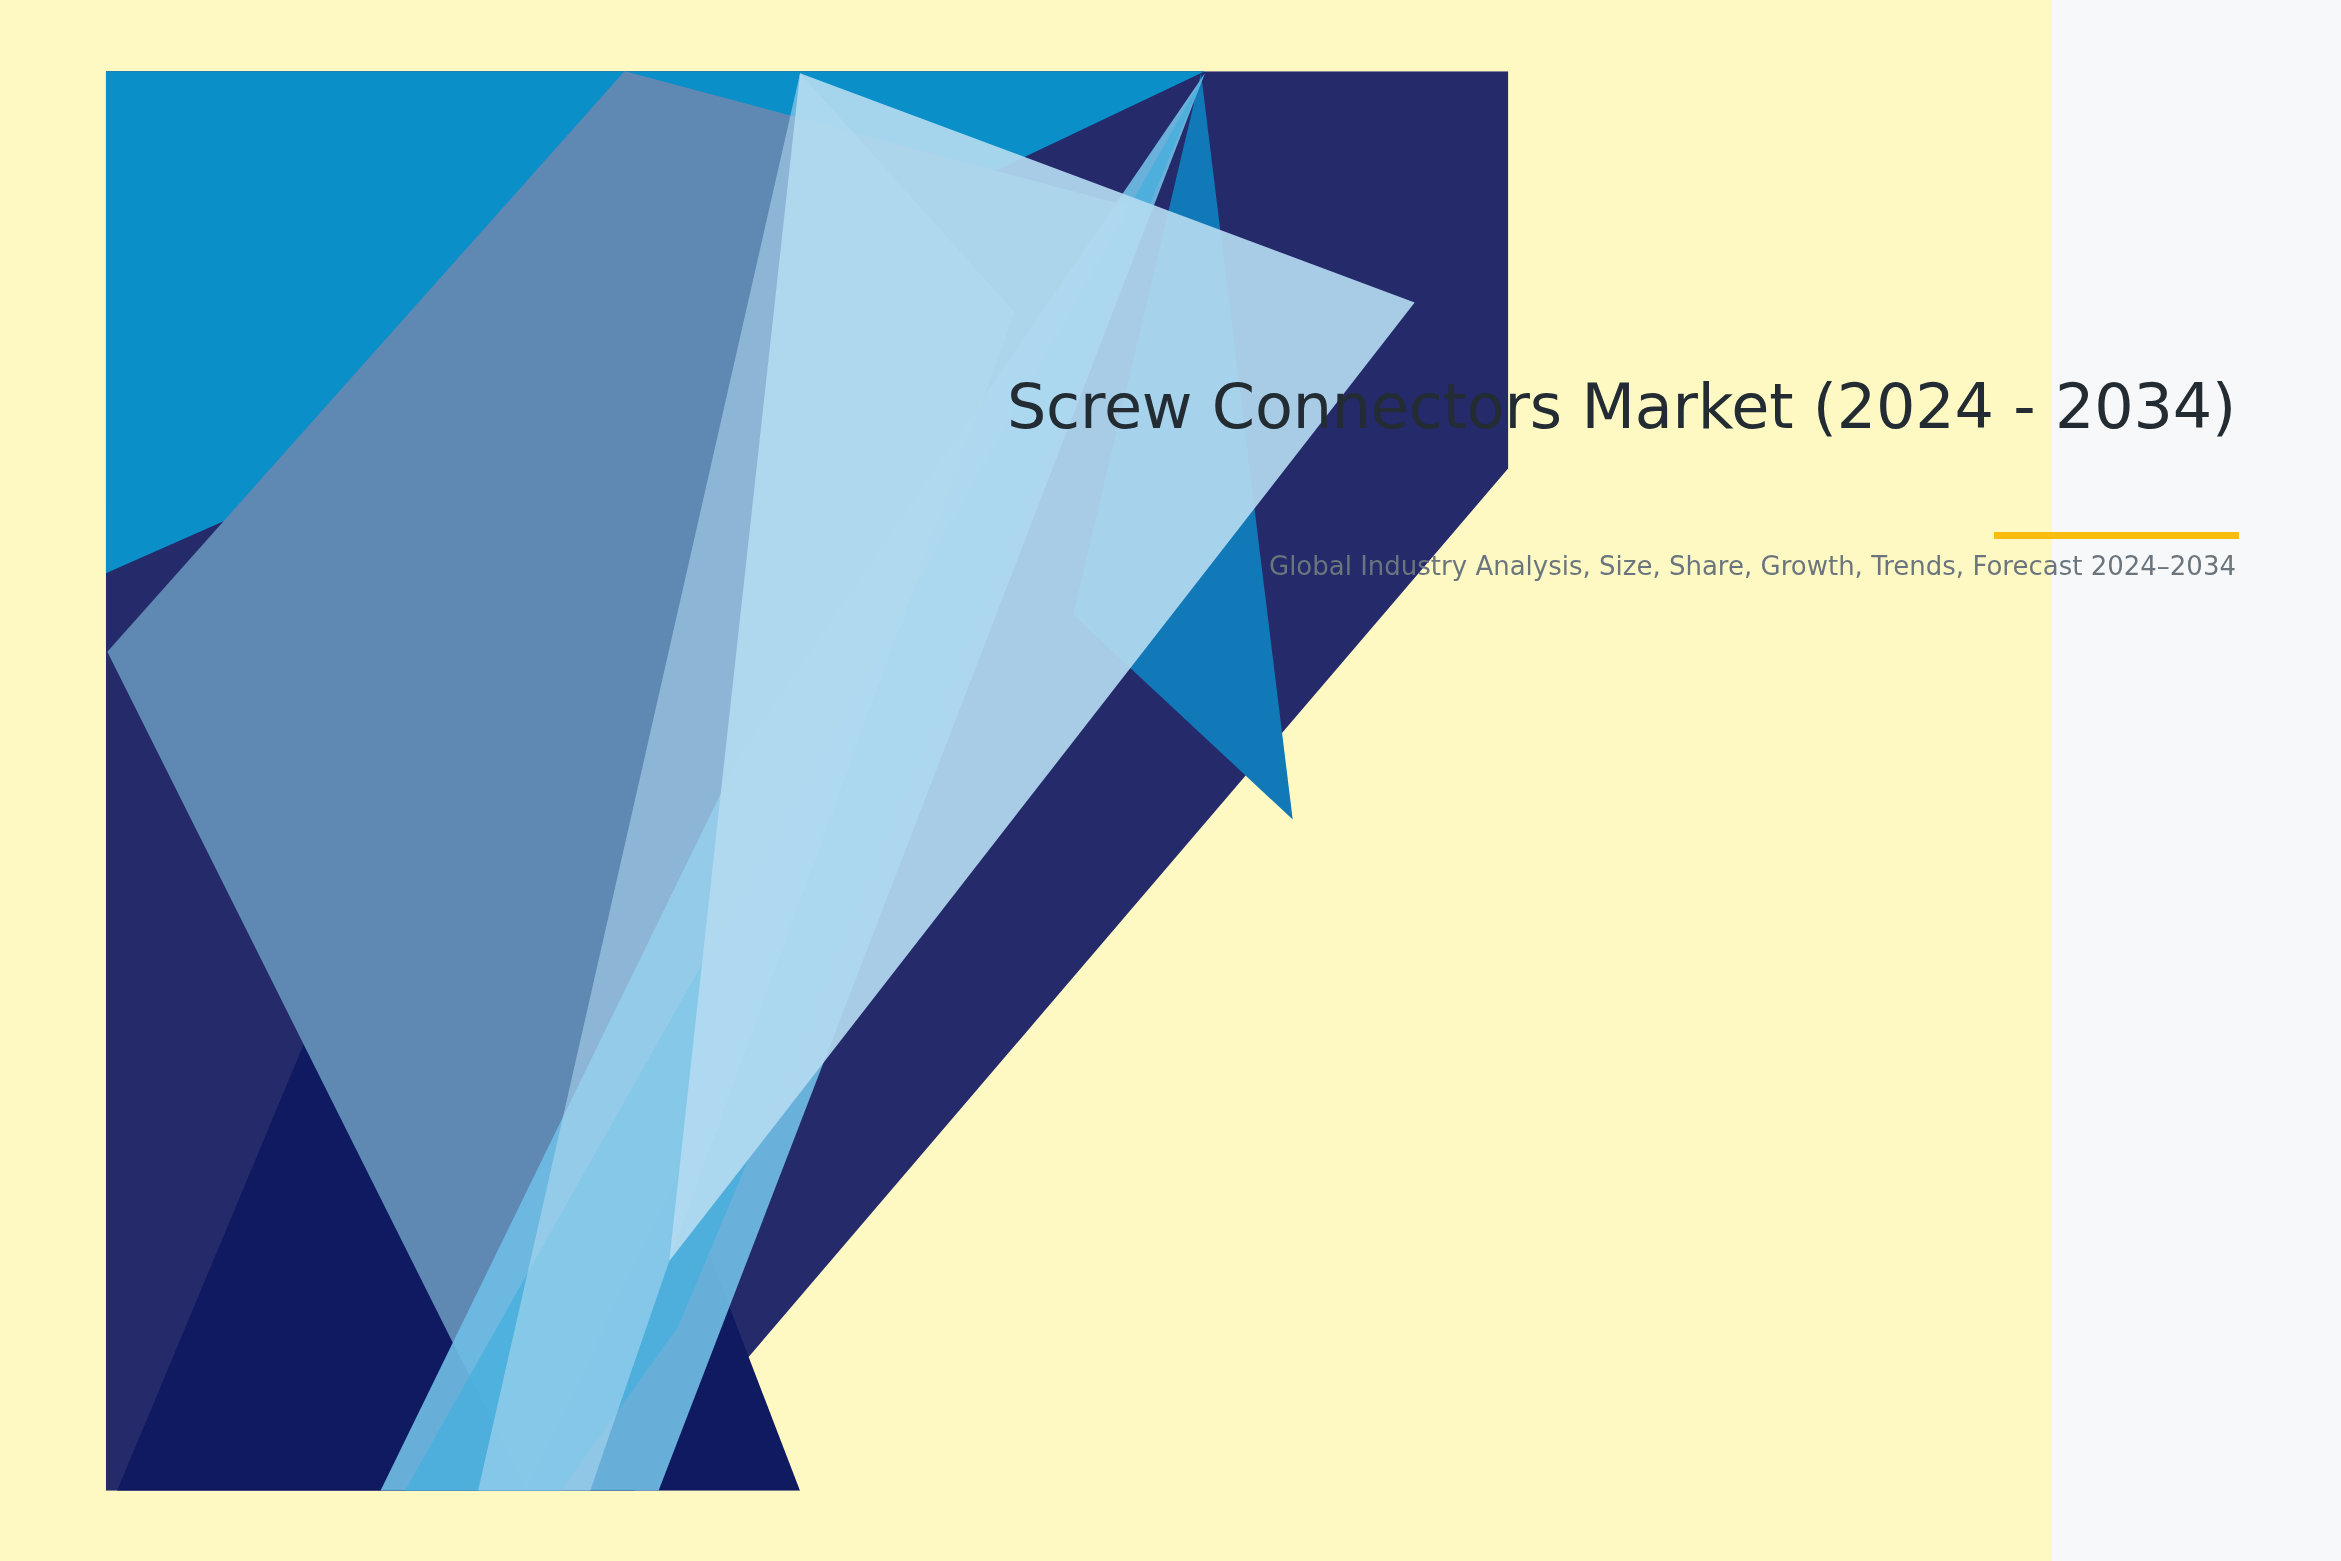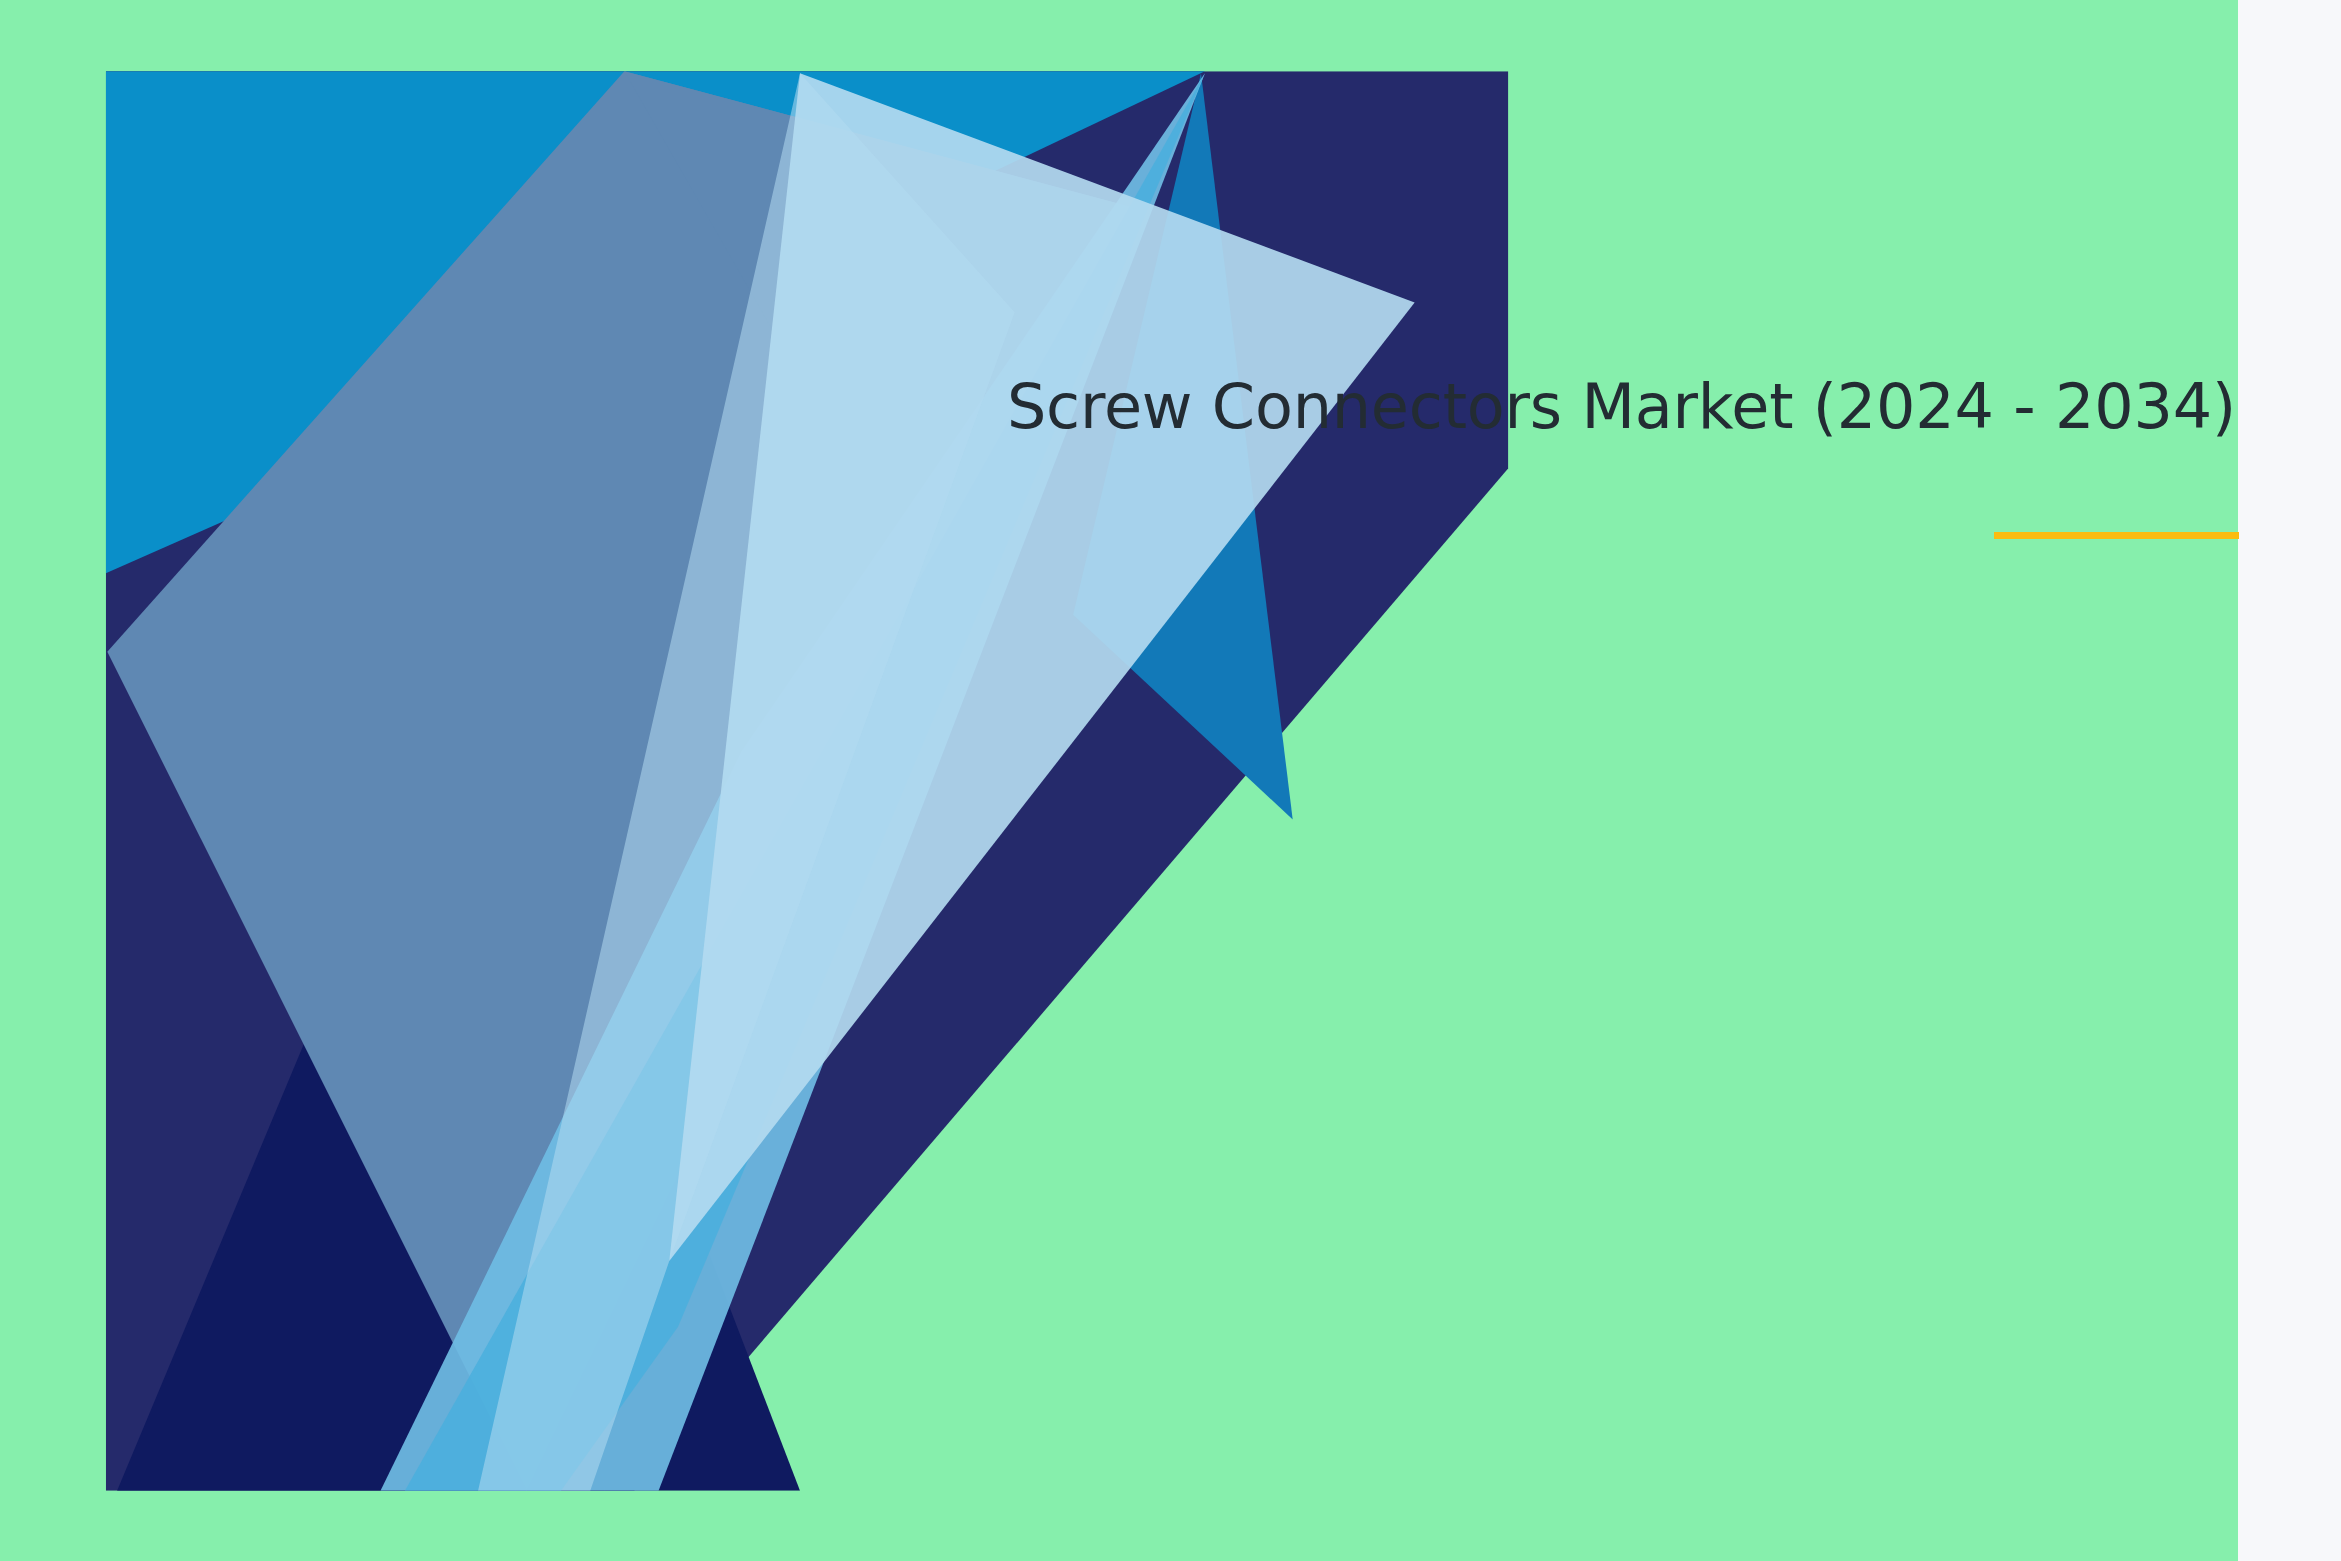--- a/index.html
+++ b/index.html
@@ -12,23 +12,23 @@
     background: #f7f8fa;
     font-family: "DejaVu Sans", sans-serif;
     overflow: hidden;
     position: relative;
   }
 
   
   .slide {
     position: absolute;
     inset: 0;
-    width: 2238px;
+    width: 2052px;
     height: 1561px;
-    background: #86efac;
+    background: #fef9c3;
   }
 
   
   .artwork {
     position: absolute;
     left: 0;
     top: 0;
     width: 1561px;
     height: 1561px;
     pointer-events: none;
@@ -131,17 +131,18 @@
     </svg>
   </div>
 
   <div class="text-block">
 
     <div class="title-wrap">
       <h1 class="slide-title">Screw Connectors Market (2024 - 2034)</h1>
       <div class="title-underline"></div>
     </div>
 
+    <p class="slide-subtitle">Global Industry Analysis, Size, Share, Growth, Trends, Forecast 2024–2034</p>
 
   </div>
 
 </div>
 
 
 </body></html>

